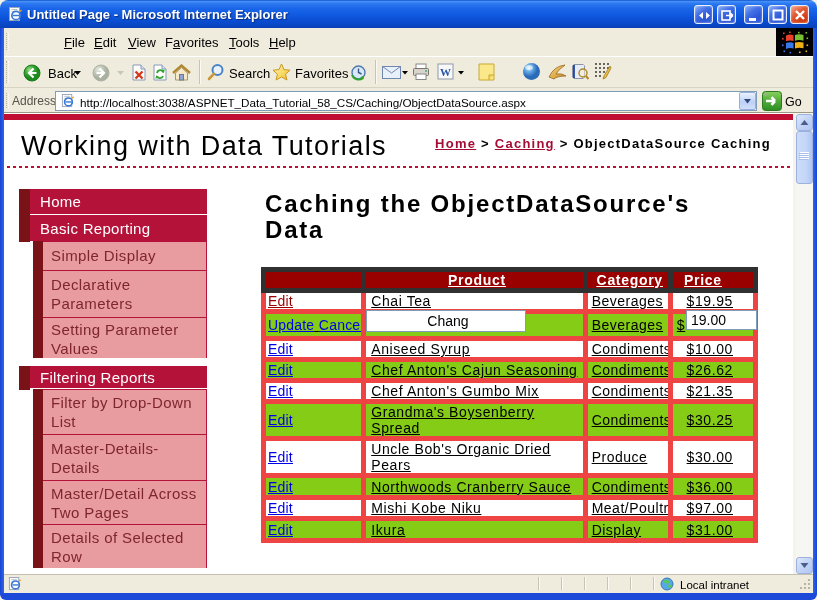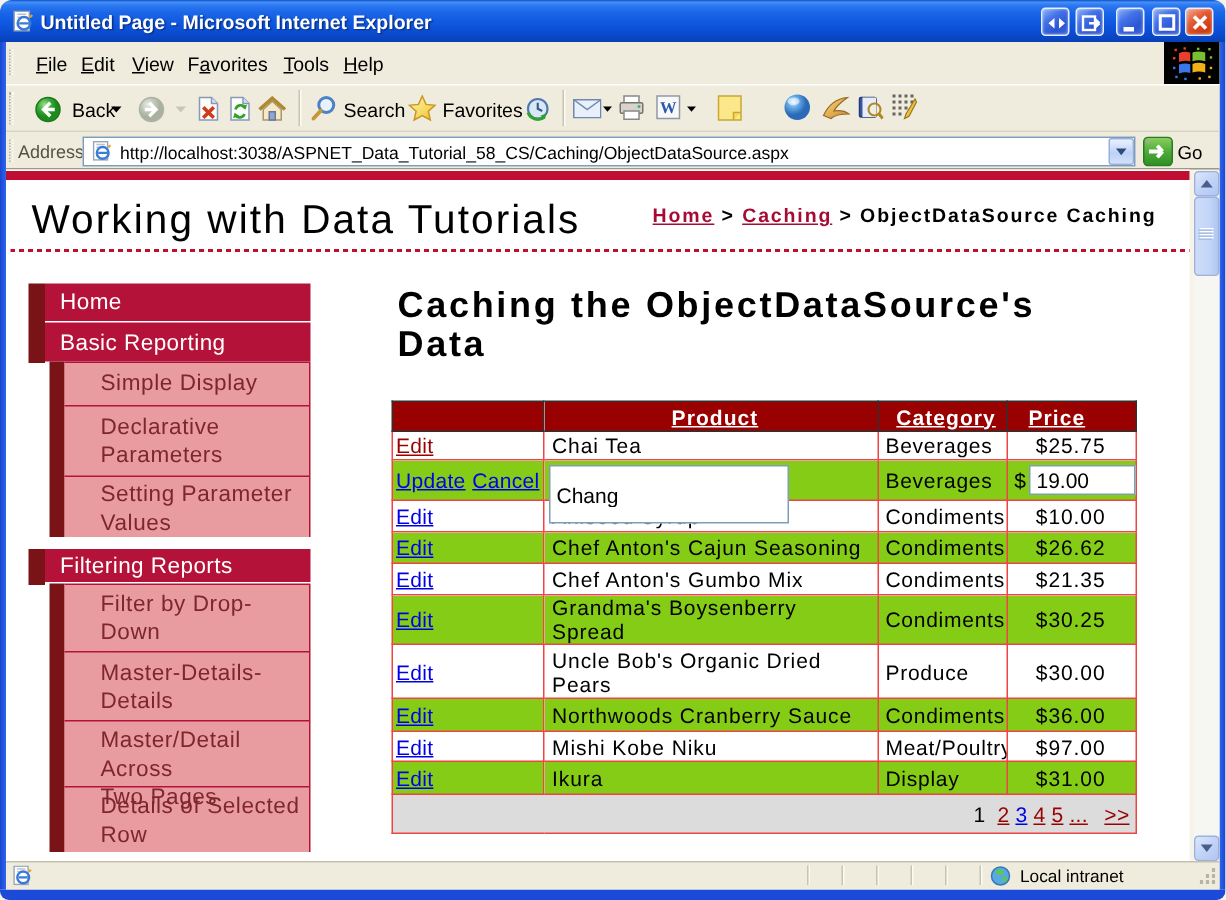--- a/index.html
+++ b/index.html
@@ -18,21 +18,21 @@
 #btnclose { background:linear-gradient(145deg,#F6A88E 0%,#E25A32 40%,#CE3A12 80%,#D9541F 100%); }
 
 .sideborder { top:28px; height:565px; width:4px; }
 #bl { left:0; background:linear-gradient(90deg,#1845D2,#2E66EC); }
 #brd { left:813px; background:linear-gradient(90deg,#2E66EC,#1845D2); }
 #bb { left:0; top:593px; width:817px; height:7px; background:#1B49D8; border-radius:0 0 6px 6px; }
 
 
 #menubar { left:4px; top:28px; width:809px; height:28px; background:#EFECDD; }
 .grip { width:3px; border-left:1px dotted #B4B0A0; border-right:1px dotted #fff; }
-.menuitem { top:7px; font-size:13px; color:#000; }
+.menuitem { top:7px; font-size:13px; color:#000;margin-left:40px; }
 #winlogo { left:776px; top:28px; width:37px; height:28px; background:#000; }
 
 
 #toolbar { left:4px; top:56px; width:809px; height:32px; background:#EFECDD; border-top:1px solid #fff; border-bottom:1px solid #D8D4C4; }
 .tsep { width:2px; top:60px; height:24px; border-left:1px solid #C8C4B4; border-right:1px solid #FBFAF4; }
 .tooltext { font-size:13px; color:#000; }
 
 
 #addressbar { left:4px; top:88px; width:809px; height:25px; background:#EFECDD; border-bottom:1px solid #9C9886; }
 #addrlabel { left:12px; top:94px; font-size:12px; color:#555246; }
@@ -46,27 +46,27 @@
 #redstrip { left:4px; top:114px; width:789px; height:6px; background:#C00D32; }
 #bigtitle { left:21px; top:131px; font-size:27px; letter-spacing:1.4px; color:#000; }
 #crumbs { top:136px; right:46px; font-size:13px; font-weight:bold; color:#000; letter-spacing:1.25px; }
 #crumbs a { color:#A50C33; }
 #dashline { left:7px; top:166px; width:786px; height:2px; background:repeating-linear-gradient(90deg,#C00D32 0 3px,transparent 3px 6px); }
 
 
 .mdark { background:#7A1318; }
 .mmain { left:30px; width:177px; background:#B5123A; color:#fff; font-size:15px; letter-spacing:.3px; display:flex; align-items:center; padding-left:10px; }
 .msubwrap { left:43px; width:164px; background:#B5123A; }
-.msub { position:absolute; left:0; width:163px; background:#E89CA0; color:#7E262C; font-size:15px; letter-spacing:.4px; line-height:19px; padding-left:24px; }
+.msub { position:absolute; left:0; width:163px; background:#E89CA0; color:#7E262C; font-size:15px; letter-spacing:.4px; line-height:19px; padding-left:8px; }
 
 
 #heading { left:265px; top:191px; font-size:24px; font-weight:bold; line-height:26px; letter-spacing:1.8px; color:#000; }
 
 #grid { left:261px; top:267px; border-collapse:collapse; font-size:14px; letter-spacing:.6px; table-layout:fixed; width:497px; }
-#grid td, #grid th { border:1px solid #ef4444; overflow:hidden; white-space:nowrap; }
+#grid td, #grid th { border:5px solid #ef4444; overflow:hidden; white-space:nowrap;text-decoration:underline; }
 #grid th { background:#990000; color:#fff; border-color:#303030; }
 #grid th a { color:#fff; font-weight:bold; letter-spacing:.7px; }
 #grid .c1 { width:100px; padding-left:2px; } #grid .c1 a { letter-spacing:.2px; }
 #grid .c2 { width:221px; padding-left:5px; }
 #grid .c3 { width:85px; padding-left:4px; letter-spacing:.5px; }
 #grid .c4 { width:85px; padding-right:20px; text-align:right; }
 #grid .pink { background:#84cc16; }
 #grid .ml { line-height:16px; white-space:normal; }
 a.blue { color:#0000E8; }
 a.maroon { color:#990000; }
@@ -385,21 +385,21 @@
       <tr style="height:20px">
         <th class="c1"></th>
         <th class="c2"><a href="#p">Product</a></th>
         <th class="c3"><a href="#c2">Category</a></th>
         <th class="c4" style="text-align:center"><a href="#pr">Price</a></th>
       </tr>
  <tr style="height:19px">
         <td class="c1"><a class="maroon" href="#e1">Edit</a></td>
         <td class="c2">Chai Tea</td>
         <td class="c3">Beverages</td>
-        <td class="c4">$25.75</td>
+        <td class="c4">$19.95</td>
       </tr>
  <tr style="height:27px" class="pinkrow">
         <td class="c1 pink"><a class="blue" href="#u">Update</a> <a class="blue" href="#ca">Cancel</a></td>
         <td class="c2 pink"></td>
         <td class="c3 pink">Beverages</td>
         <td class="c4 pink" style="text-align:left;padding-left:4px">$</td>
       </tr>
  <tr style="height:21px">
         <td class="c1"><a class="blue" href="#e3">Edit</a></td>
         <td class="c2">Aniseed Syrup</td>
@@ -441,27 +441,24 @@
         <td class="c2">Mishi Kobe Niku</td>
         <td class="c3">Meat/Poultry</td>
         <td class="c4">$97.00</td>
       </tr>
  <tr style="height:22px">
         <td class="c1 pink"><a class="blue" href="#e10">Edit</a></td>
         <td class="c2 pink">Ikura</td>
         <td class="c3 pink">Display</td>
         <td class="c4 pink">$31.00</td>
       </tr>
- <tr style="height:26px">
-        <td colspan="4" id="pager">1<a class="maroon m2" href="#p2">2</a><a class="blue" href="#p3">3</a><a class="maroon" href="#p4">4</a><a class="maroon" href="#p5">5</a><a class="maroon" href="#pd">...</a><a class="maroon mgg" href="#pn">&gt;&gt;</a></td>
-      </tr>
 </tbody>
   </table>
 
-<input class="abs tbox" style="left: 366px; top: 310px; width: 160px; height: 39px;" value="Chang">
+<input class="abs tbox" style="left: 366px; top: 310px; width: 160px; height: 22px; text-align: center;" value="Chang">
 <input class="abs tbox" style="left: 686px; top: 310px; width: 71px; height: 20px;" value="19.00">
 
 <div class="abs" id="sbtrack"></div>
 <div class="abs sbtn" style="top:114px"></div>
 <svg class="abs" style="left:800px;top:119px" width="9" height="7">
     <path d="M4.5 1 L8.5 6 H0.5 Z" fill="#4A5E8C"></path>
   </svg>
 <div class="abs" id="sthumb"></div>
 <div class="abs" style="left:800px;top:152px;width:9px;height:1px;border-top:1px solid #fff;box-shadow:0 2px 0 #fff,0 4px 0 #fff,0 6px 0 #fff"></div>
 <div class="abs" style="left:799px;top:153px;width:9px;height:1px;border-top:1px solid #A8BEE8;box-shadow:0 2px 0 #A8BEE8,0 4px 0 #A8BEE8,0 6px 0 #A8BEE8"></div>

